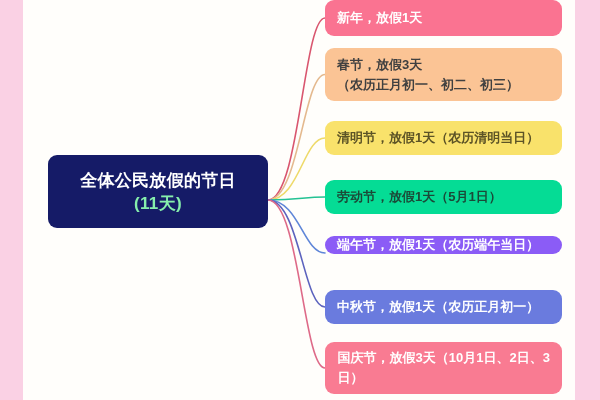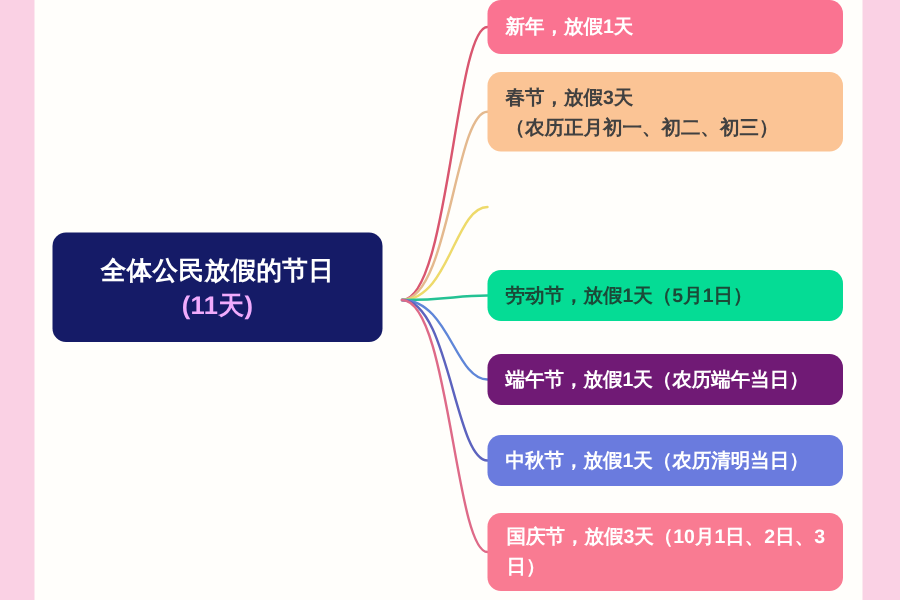--- a/index.html
+++ b/index.html
@@ -31,21 +31,21 @@
   #connectors {
     position: absolute;
     left: 0;
     top: 0;
     width: 600px;
     height: 400px;
   }
 
   .center-node {
     position: absolute;
-    left: 35px;
+    left: 48px;
     top: 155px;
     width: 220px;
     height: 73px;
     background: #151B67;
     border-radius: 9px;
     display: flex;
     flex-direction: column;
     align-items: center;
     justify-content: center;
     box-sizing: border-box;
@@ -89,43 +89,46 @@
       <path d="M 268 200 C 299.35 200, 303.34 74.5, 325 74.5" fill="none" stroke="#E4B98E" stroke-width="1.6" stroke-linecap="round"></path>
       <path d="M 268 200 C 299.35 200, 303.34 138, 325 138" fill="none" stroke="#EEDA6A" stroke-width="1.6" stroke-linecap="round"></path>
       <path d="M 268 200 C 299.35 200, 303.34 197, 325 197" fill="none" stroke="#24C293" stroke-width="1.6" stroke-linecap="round"></path>
       <path d="M 268 200 C 299.35 200, 303.34 253, 325 253" fill="none" stroke="#5F86D8" stroke-width="1.6" stroke-linecap="round"></path>
       <path d="M 268 200 C 299.35 200, 303.34 307, 325 307" fill="none" stroke="#5C63BE" stroke-width="1.6" stroke-linecap="round"></path>
       <path d="M 268 200 C 299.35 200, 303.34 368, 325 368" fill="none" stroke="#DE6A88" stroke-width="1.6" stroke-linecap="round"></path>
     </svg>
 
   <div class="center-node" style="background: rgb(21, 27, 103);">
     <span class="center-line" style="color: rgb(255, 255, 255);">全体公民放假的节日</span>
-    <span class="center-line" style="color: #f0abfc;">(11天)</span>
+    <span class="center-line" style="color: #86efac;">(11天)</span>
   </div>
 
   <div class="branch" style="left: 325px; top: 0px; width: 237px; height: 36px; background: rgb(250, 115, 145); color: rgb(255, 255, 255);">
     <span class="btext">新年，放假1天</span>
   </div>
 
   <div class="branch" style="left: 325px; top: 48px; width: 237px; height: 53px; background: rgb(251, 196, 149); color: #404040;">
     <span class="btext">春节，放假3天
 （农历正月初一、初二、初三）</span>
   </div>
 
+  <div class="branch" style="left: 325px; top: 121px; width: 237px; height: 34px; background: rgb(249, 226, 107); color: rgb(92, 83, 38);">
+    <span class="btext">清明节，放假1天（农历清明当日）</span>
+  </div>
 
   <div class="branch" style="left: 325px; top: 180px; width: 237px; height: 34px; background: rgb(5, 220, 149); color: rgb(27, 74, 56); text-align: right;">
     <span class="btext">劳动节，放假1天（5月1日）</span>
   </div>
 
-  <div class="branch" style="left: 325px; top: 236px; width: 237px; height: 34px; background: #701a75; color: rgb(255, 255, 255);">
+  <div class="branch" style="left: 325px; top: 236px; width: 237px; height: 18px; background: #8b5cf6; color: rgb(255, 255, 255);">
     <span class="btext">端午节，放假1天（农历端午当日）</span>
   </div>
 
   <div class="branch" style="left: 325px; top: 290px; width: 237px; height: 34px; background: rgb(106, 123, 222); color: rgb(255, 255, 255);">
-    <span class="btext">中秋节，放假1天（农历清明当日）</span>
+    <span class="btext">中秋节，放假1天（农历正月初一）</span>
   </div>
 
   <div class="branch" style="left: 325px; top: 342px; width: 237px; height: 52px; background: rgb(249, 123, 146); color: rgb(255, 255, 255); justify-content: flex-end;">
     <span class="btext">国庆节，放假3天（10月1日、2日、3
 日）</span>
   </div>
 
 </div>
 
 </body></html>

